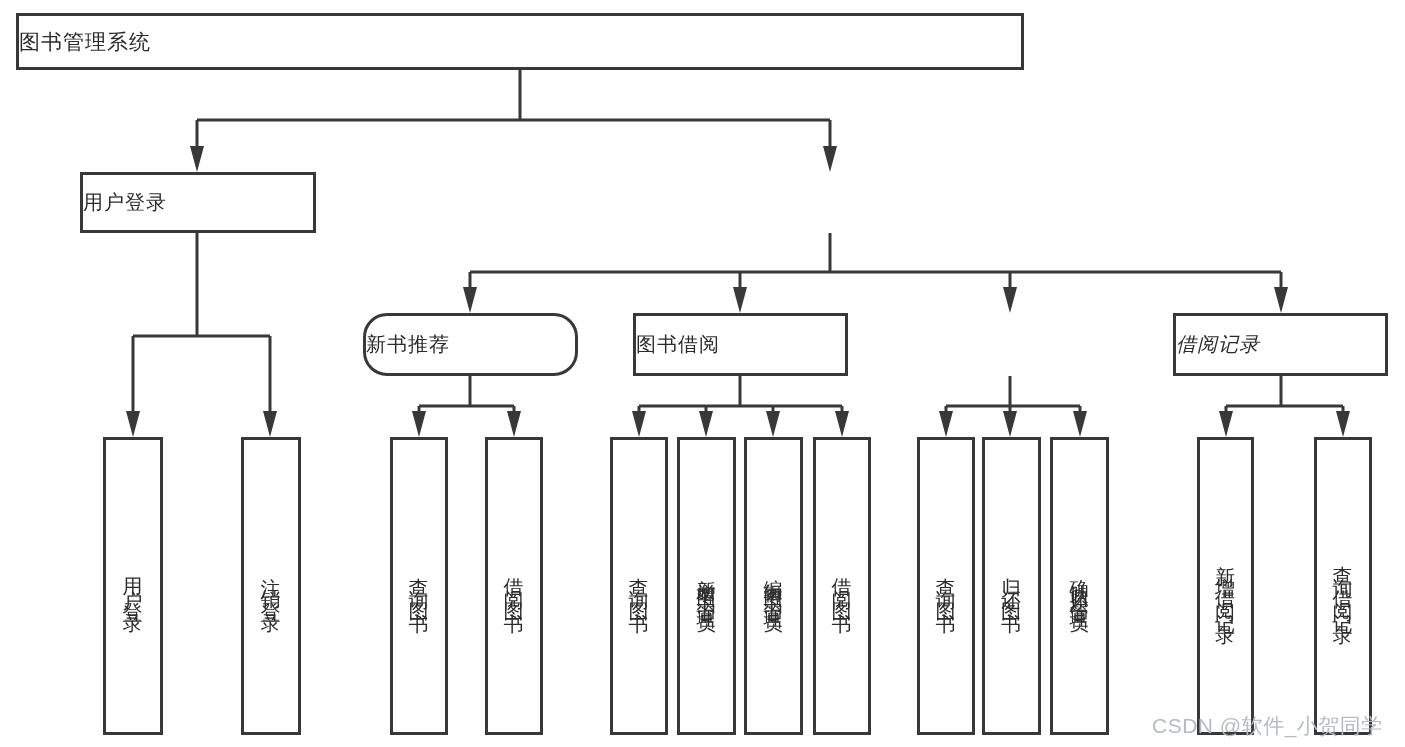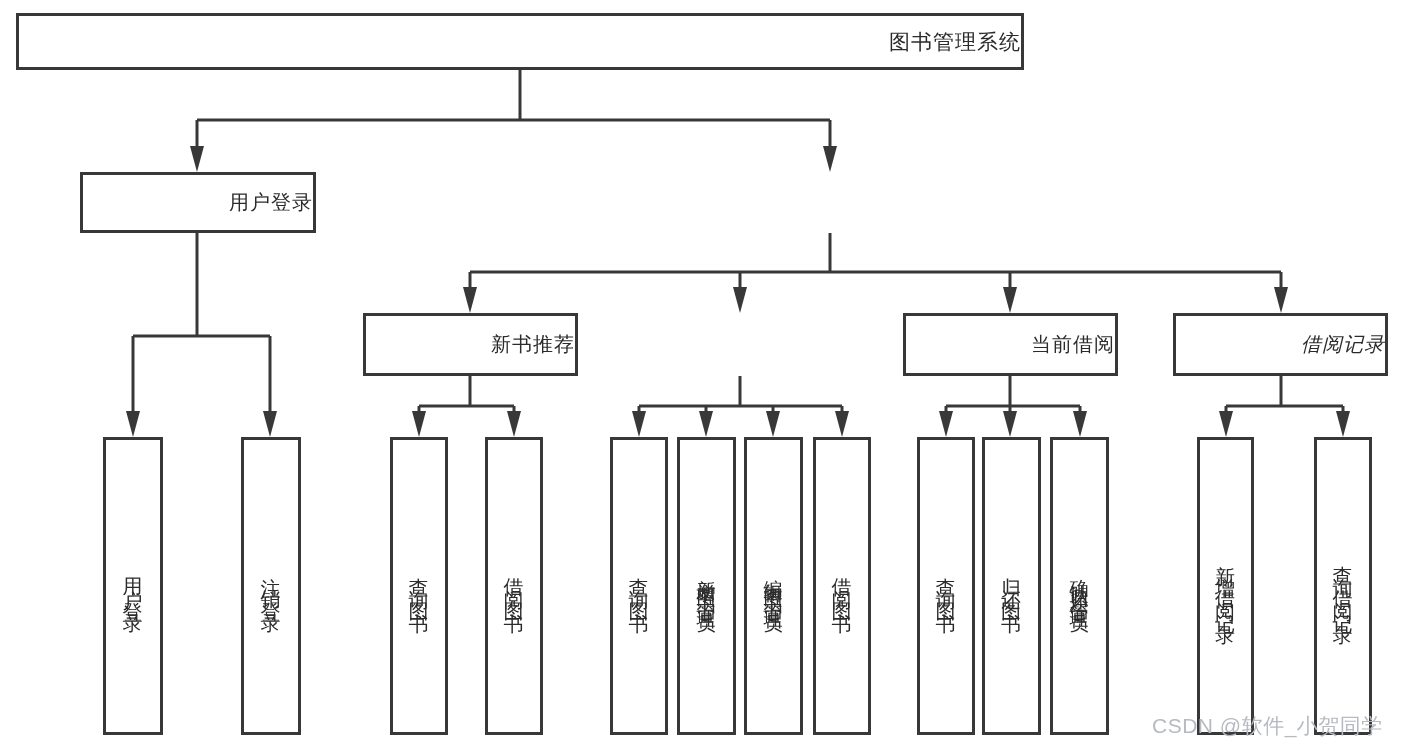--- a/index.html
+++ b/index.html
@@ -12,21 +12,21 @@
   .canvas{
     position:relative;width:1405px;height:747px;background:var(--bg);
     font-family:"Liberation Sans","DejaVu Sans",sans-serif;
     color:var(--text);overflow:hidden;
   }
   .wires{position:absolute;left:0;top:0;width:1405px;height:747px;}
   .wires line{stroke:var(--line);stroke-width:3;}
   .wires polygon{fill:var(--line);}
   .node{
     position:absolute;box-sizing:border-box;border:3px solid var(--line);
-    background:var(--bg);display:flex;align-items:center;justify-content:flex-end;
+    background:var(--bg);display:flex;align-items:center;justify-content:flex-start;
     font-size:20px;letter-spacing:1px;white-space:nowrap;
   }
   .root{font-size:21px;}
   .vnode{
     position:absolute;box-sizing:border-box;border:3px solid var(--line);
     background:var(--bg);top:437px;height:298px;
     display:flex;align-items:center;justify-content:center;
   }
   .vnode .vtext{
     writing-mode:vertical-rl;text-orientation:mixed;
@@ -106,25 +106,25 @@
   </svg>
 
   <div class="node root" style="left:16px;top:13px;width:1008px;height:57px;">
     <span>图书管理系统</span>
   </div>
 
   <div class="node" style="left:80px;top:172px;width:236px;height:61px;">
     <span>用户登录</span>
   </div>
 
-  <div class="node" style="left:363px;top:313px;width:215px;height:63px;">
+  <div class="node" style="left:363px;top:313px;width:215px;height:63px;border-radius:24px;">
     <span>新书推荐</span>
   </div>
-  <div class="node" style="left:903px;top:313px;width:215px;height:63px;">
-    <span>当前借阅</span>
+  <div class="node" style="left:633px;top:313px;width:215px;height:63px;">
+    <span>图书借阅</span>
   </div>
   <div class="node" style="left:1173px;top:313px;width:215px;height:63px;font-style:italic;">
     <span>借阅记录</span>
   </div>
 
   <div class="vnode" style="left:103px;width:60px;">
     <span class="vtext">用户登录</span>
   </div>
   <div class="vnode" style="left:241px;width:60px;">
     <span class="vtext">注销登录</span>

